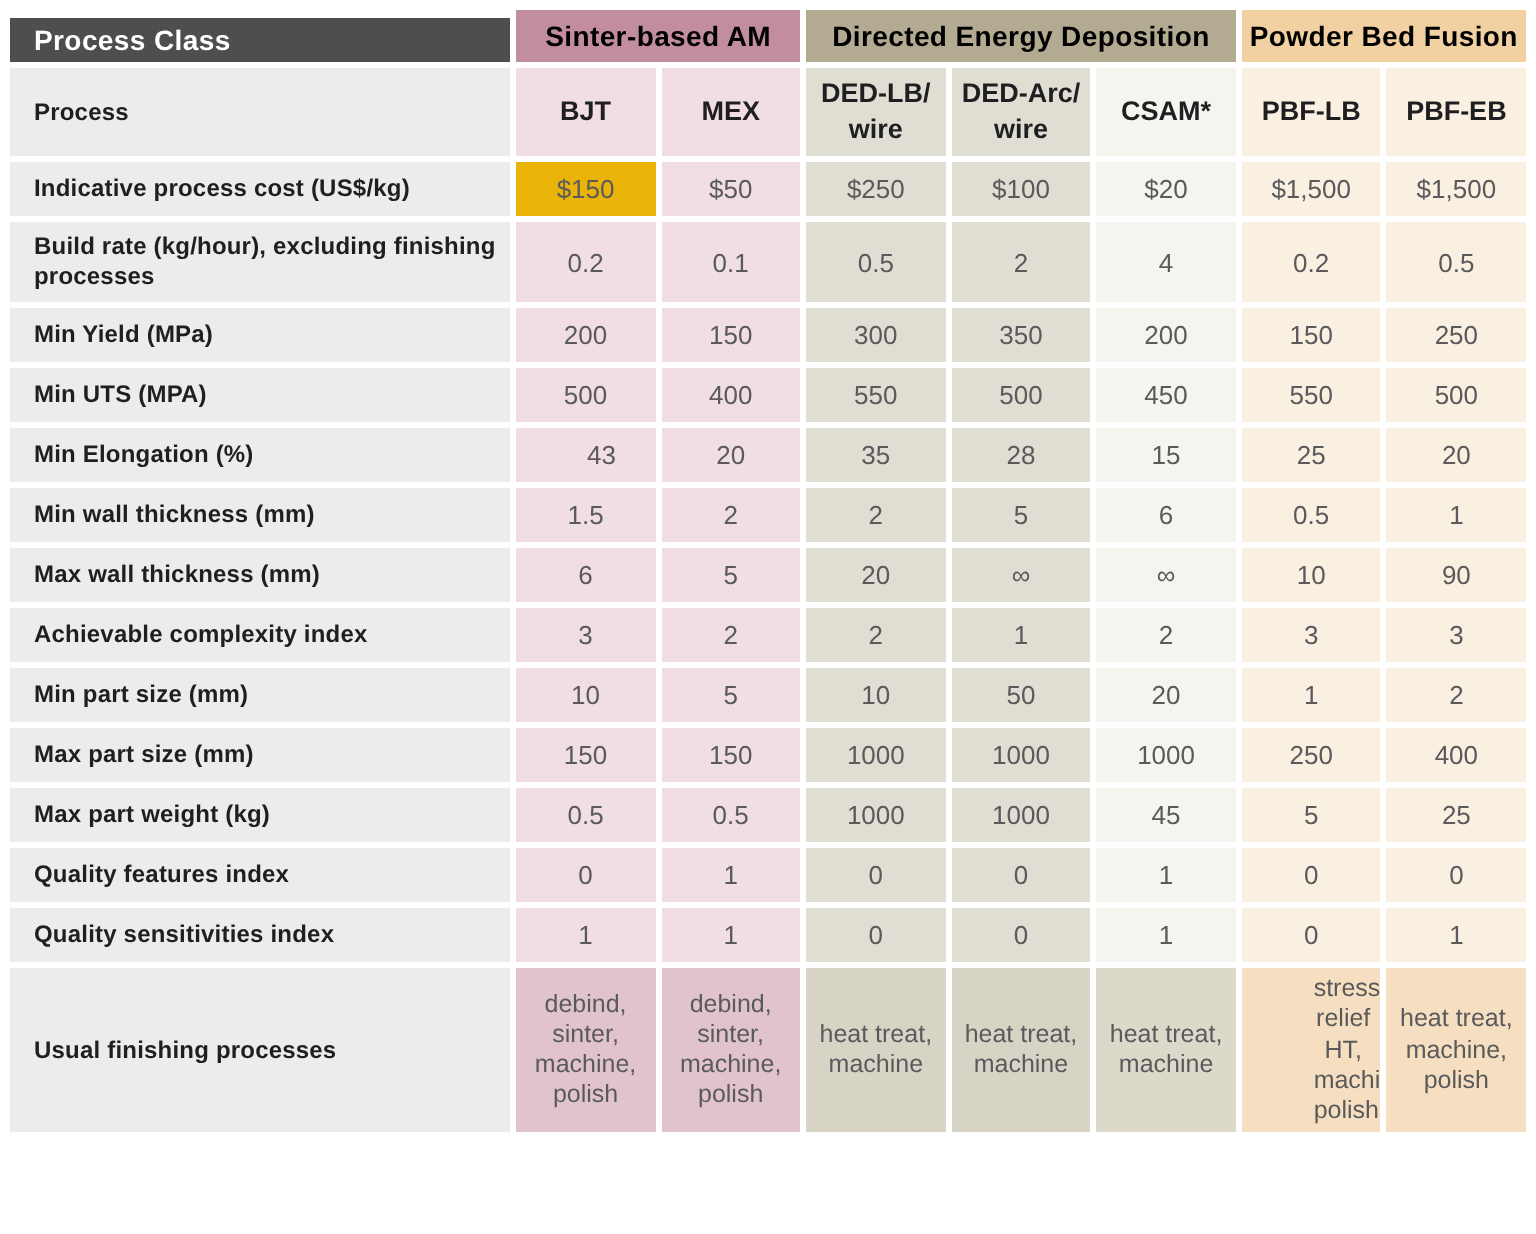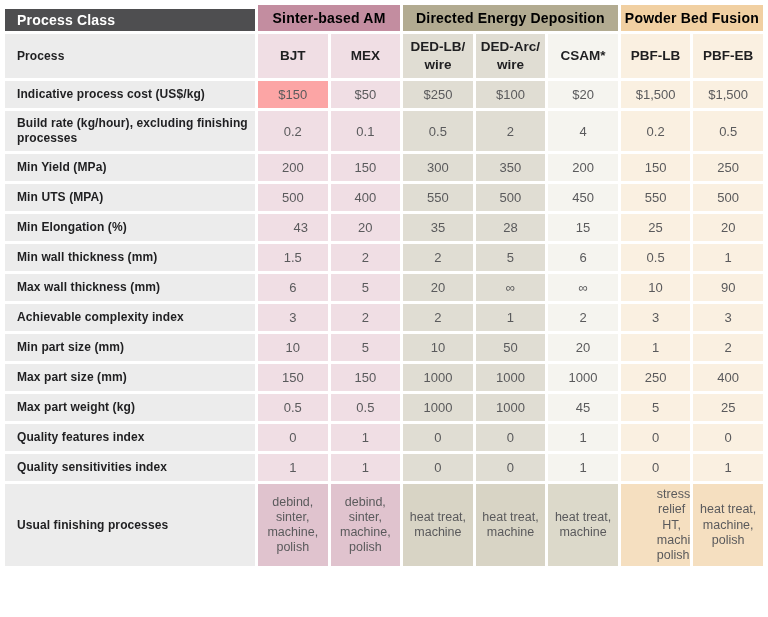--- a/index.html
+++ b/index.html
@@ -116,21 +116,21 @@
           <th class="colhead" style="background: rgb(224, 221, 211);">DED-Arc/
 wire</th>
           <th class="colhead" style="background: rgb(245, 244, 239);">CSAM*</th>
           <th class="colhead" style="background: rgb(250, 240, 225);">PBF-LB</th>
           <th class="colhead" style="background: rgb(250, 240, 225);">PBF-EB</th>
         </tr>
       </thead>
     <tbody>
         <tr class="r-norm">
           <th class="rowlabel nw">Indicative process cost (US$/kg)</th>
-          <td class="val" style="background: #fca5a5;">$150</td>
+          <td class="val" style="background: #eab308;">$150</td>
           <td class="val" style="background: rgb(240, 222, 228);">$50</td>
           <td class="val" style="background: rgb(224, 221, 211);">$250</td>
           <td class="val" style="background: rgb(224, 221, 211);">$100</td>
           <td class="val" style="background: rgb(245, 244, 239);">$20</td>
           <td class="val" style="background: rgb(250, 240, 225);">$1,500</td>
           <td class="val" style="background: rgb(250, 240, 225);">$1,500</td>
         </tr>
         <tr class="r-tall">
           <th class="rowlabel">Build rate (kg/hour), excluding finishing processes</th>
           <td class="val" style="background: rgb(240, 222, 228);">0.2</td>

